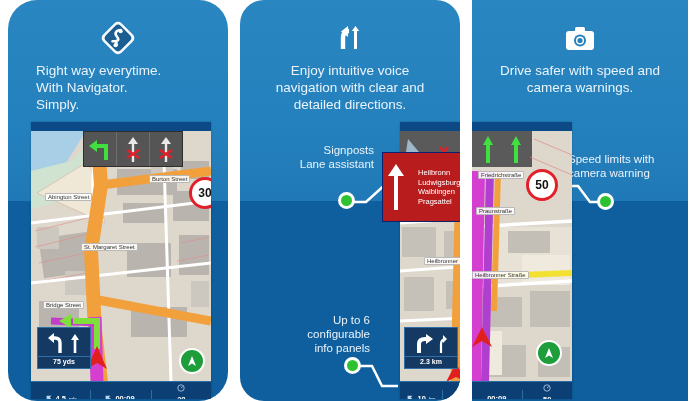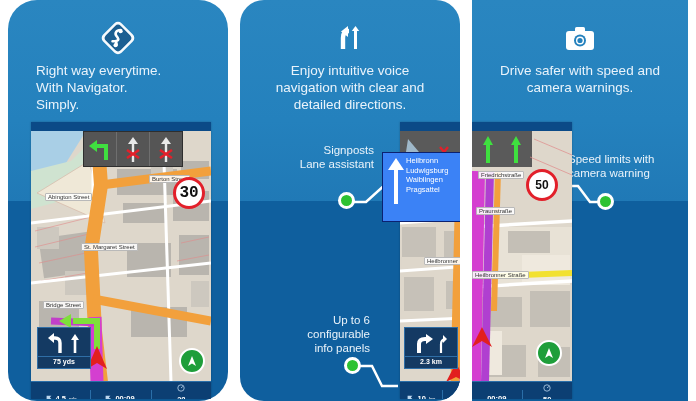--- a/index.html
+++ b/index.html
@@ -105,22 +105,22 @@
     border:1px solid #2e2e2e;
   }
   .lanecell{
     width:32px;height:34px;border-right:1px solid #6f6f6f;
     position:relative;background:#555;
   }
   .lanecell:last-child{border-right:none;}
 
   
   .signpost{
-    position:absolute;background:#3b82f6;border:1px solid #0b2170;
-    display:flex;gap:0;padding:3px 4px 3px 3px;
+    position:absolute;background:#b91c1c;border:1px solid #0b2170;
+    display:flex;align-items:center;gap:12px;padding:3px 4px 3px 3px;
   }
   .signpost .cities{display:flex;flex-direction:column;gap:0px;}
   .signpost .city{color:#ffffff;font-size:7.5px;line-height:9.5px;white-space:nowrap;}
 
   
   .streetlabel{
     position:absolute;background:rgba(255,255,255,.88);
     border:1px solid #b9b9b9;border-radius:1px;
     color:#333;font-size:6px;padding:0 2px;white-space:nowrap;
   }
@@ -236,21 +236,21 @@
                 <path d="M10 18 L22 26 M22 18 L10 26" stroke="#e2202a" stroke-width="2.6"></path>
               </svg>
             </div>
           </div>
 
           <div class="streetlabel" style="left:14px;top:62px;">Abington Street</div>
           <div class="streetlabel" style="left:118px;top:44px;">Burton Street</div>
           <div class="streetlabel" style="left:50px;top:112px;">St. Margaret Street</div>
           <div class="streetlabel" style="left:12px;top:170px;">Bridge Street</div>
 
-          <div class="speedsign" style="left:142px;top:46px;width:26px;height:26px;font-size:16px;font-family:Liberation Mono, monospace;">30</div>
+          <div class="speedsign" style="left:158px;top:46px;width:26px;height:26px;font-size:12px;">30</div>
 
           <svg class="map-svg" width="180" height="251" viewBox="0 0 180 251" style="pointer-events:none">
             <path d="M66 218 L66 190 L42 190" stroke="#7ee03a" stroke-width="6" fill="none"></path>
             <path d="M40 183 L28 190 L40 197 Z" fill="#7ee03a"></path>
             <path d="M66 215 L56 238 L66 232 L76 238 Z" fill="#e21f1f"></path>
           </svg>
 
           <div class="turnbox" style="left:6px;top:196px;width:52px;height:40px;">
             <div class="lanes">
               <svg width="18" height="22" viewBox="0 0 18 22">

